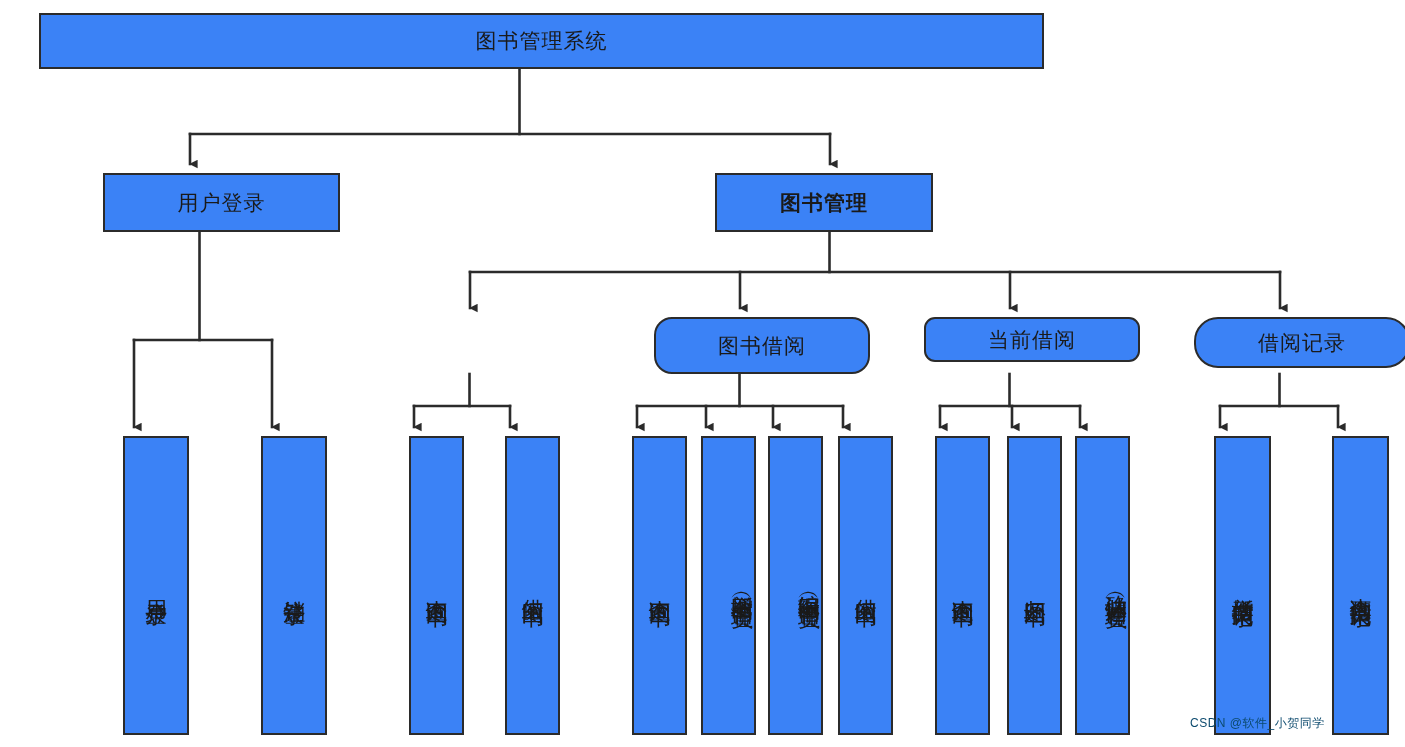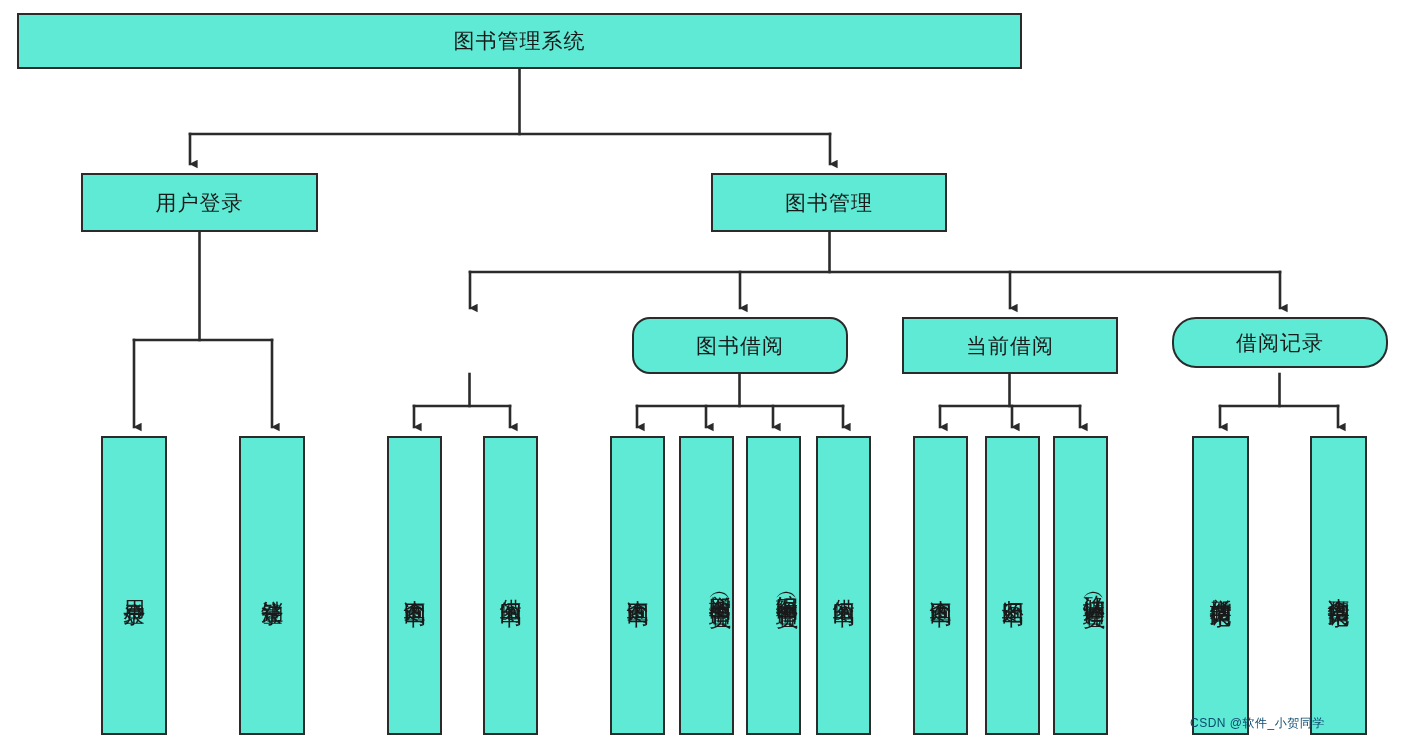--- a/index.html
+++ b/index.html
@@ -21,28 +21,29 @@
     position: absolute;
     left: 0;
     top: 0;
     width: 1405px;
     height: 747px;
     pointer-events: none;
   }
   .node {
     position: absolute;
     box-sizing: border-box;
-    background: #5eead4;
+    background: #3b82f6;
     border: 2.5px solid #2b2b2b;
     display: flex;
     align-items: center;
     justify-content: center;
     color: #1a1a1a;
     text-align: right;
     line-height: 1.12;
+    margin-left: 22px;
   }
   .node.horiz {
     font-size: 21px;
     letter-spacing: 1px;
   }
   .node.vert {
     writing-mode: vertical-rl;
     text-orientation: upright;
     font-size: 22px;
     letter-spacing: 2px;
@@ -120,28 +121,28 @@
     </g>
   </svg>
 
   <div class="node horiz" style="left:17px; top:13px; width:1005px; height:56px;">
     <span class="node-label">图书管理系统</span>
   </div>
 
   <div class="node horiz" style="left:81px; top:173px; width:237px; height:59px;">
     <span class="node-label">用户登录</span>
   </div>
-  <div class="node horiz" style="left:711px; top:173px; width:236px; height:59px;">
+  <div class="node horiz" style="left:693px; top:173px; width:218px; height:59px;font-weight:bold;">
     <span class="node-label">图书管理</span>
   </div>
 
   <div class="node horiz" style="left:632px; top:317px; width:216px; height:57px;border-radius:18px;">
     <span class="node-label">图书借阅</span>
   </div>
-  <div class="node horiz" style="left:902px; top:317px; width:216px; height:57px;">
+  <div class="node horiz" style="left:902px; top:317px; width:216px; height:45px;border-radius:11px;">
     <span class="node-label">当前借阅</span>
   </div>
   <div class="node horiz" style="left:1172px; top:317px; width:216px; height:51px;border-radius:24px;">
     <span class="node-label">借阅记录</span>
   </div>
 
   <div class="node vert" style="left:101px; top:436px; width:66px; height:299px;">
     <span class="node-label">用户登录</span>
   </div>
   <div class="node vert" style="left:239px; top:436px; width:66px; height:299px;">

